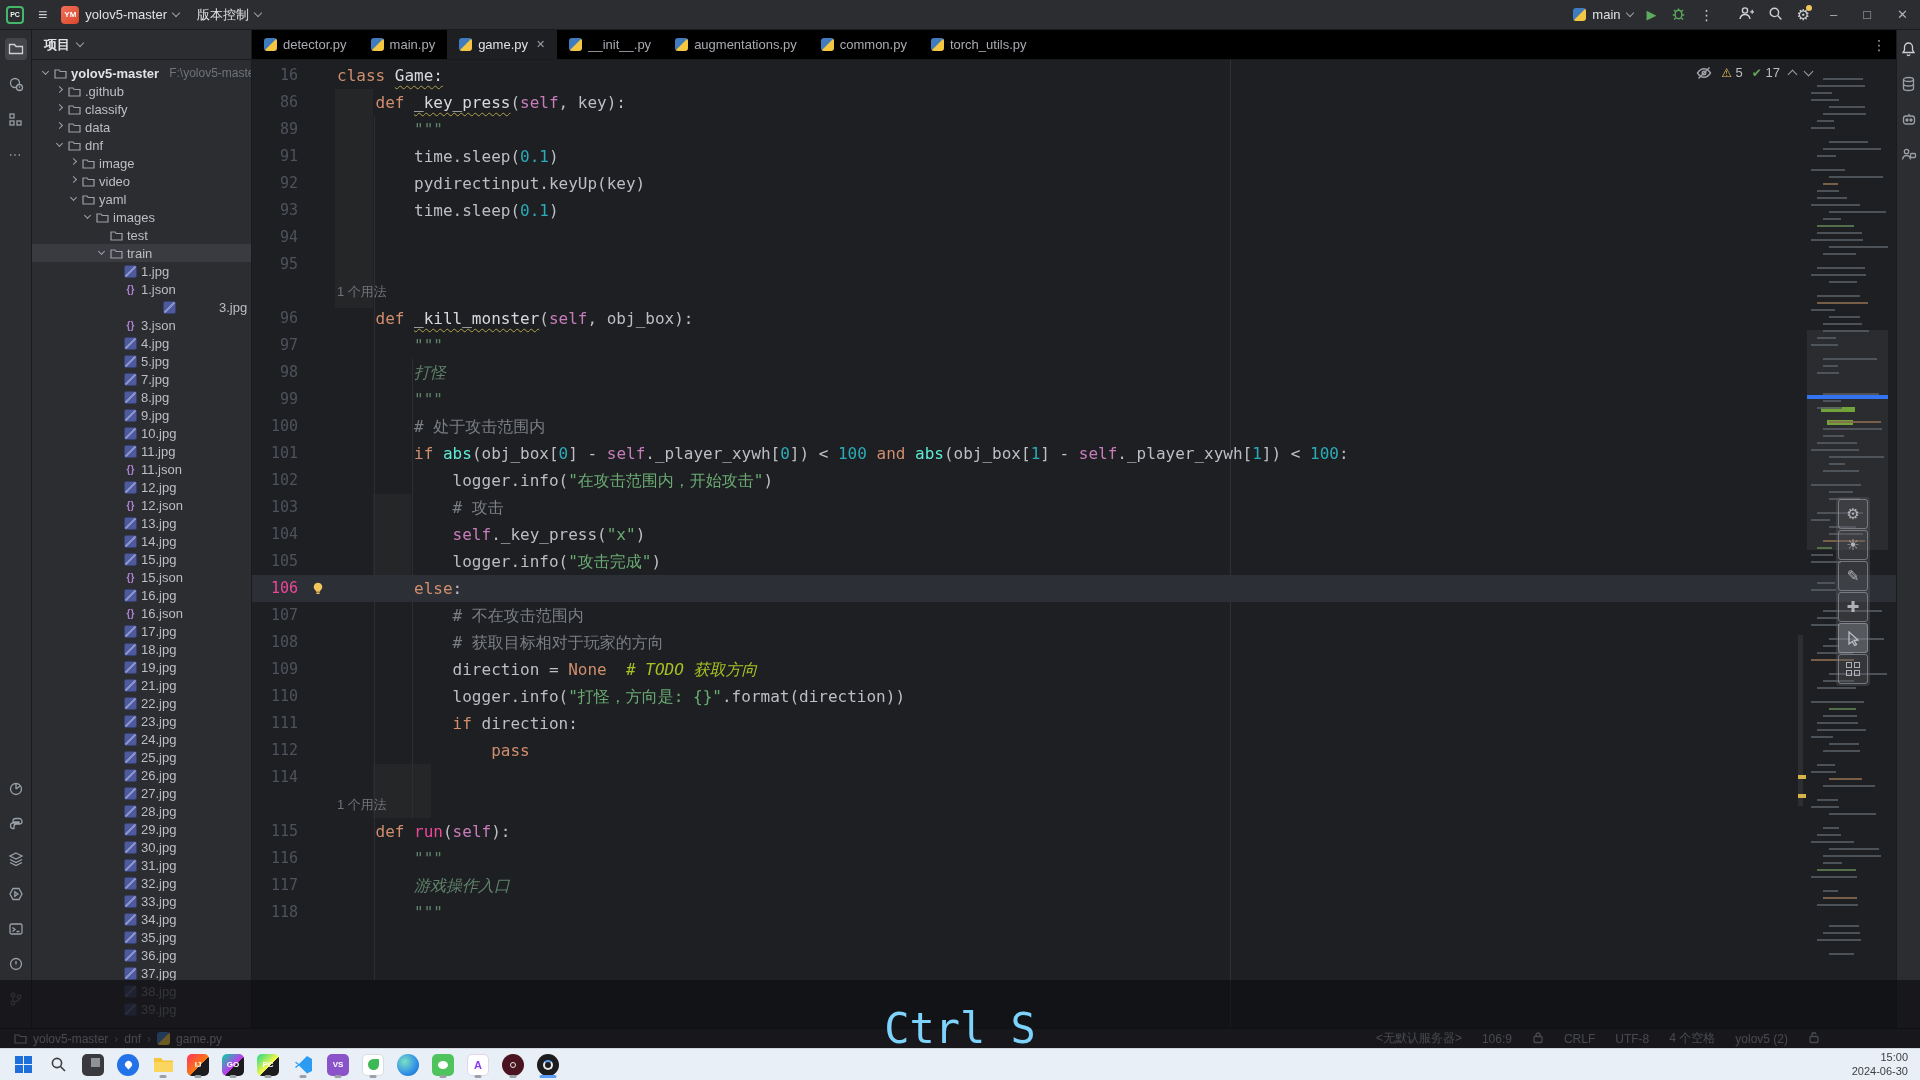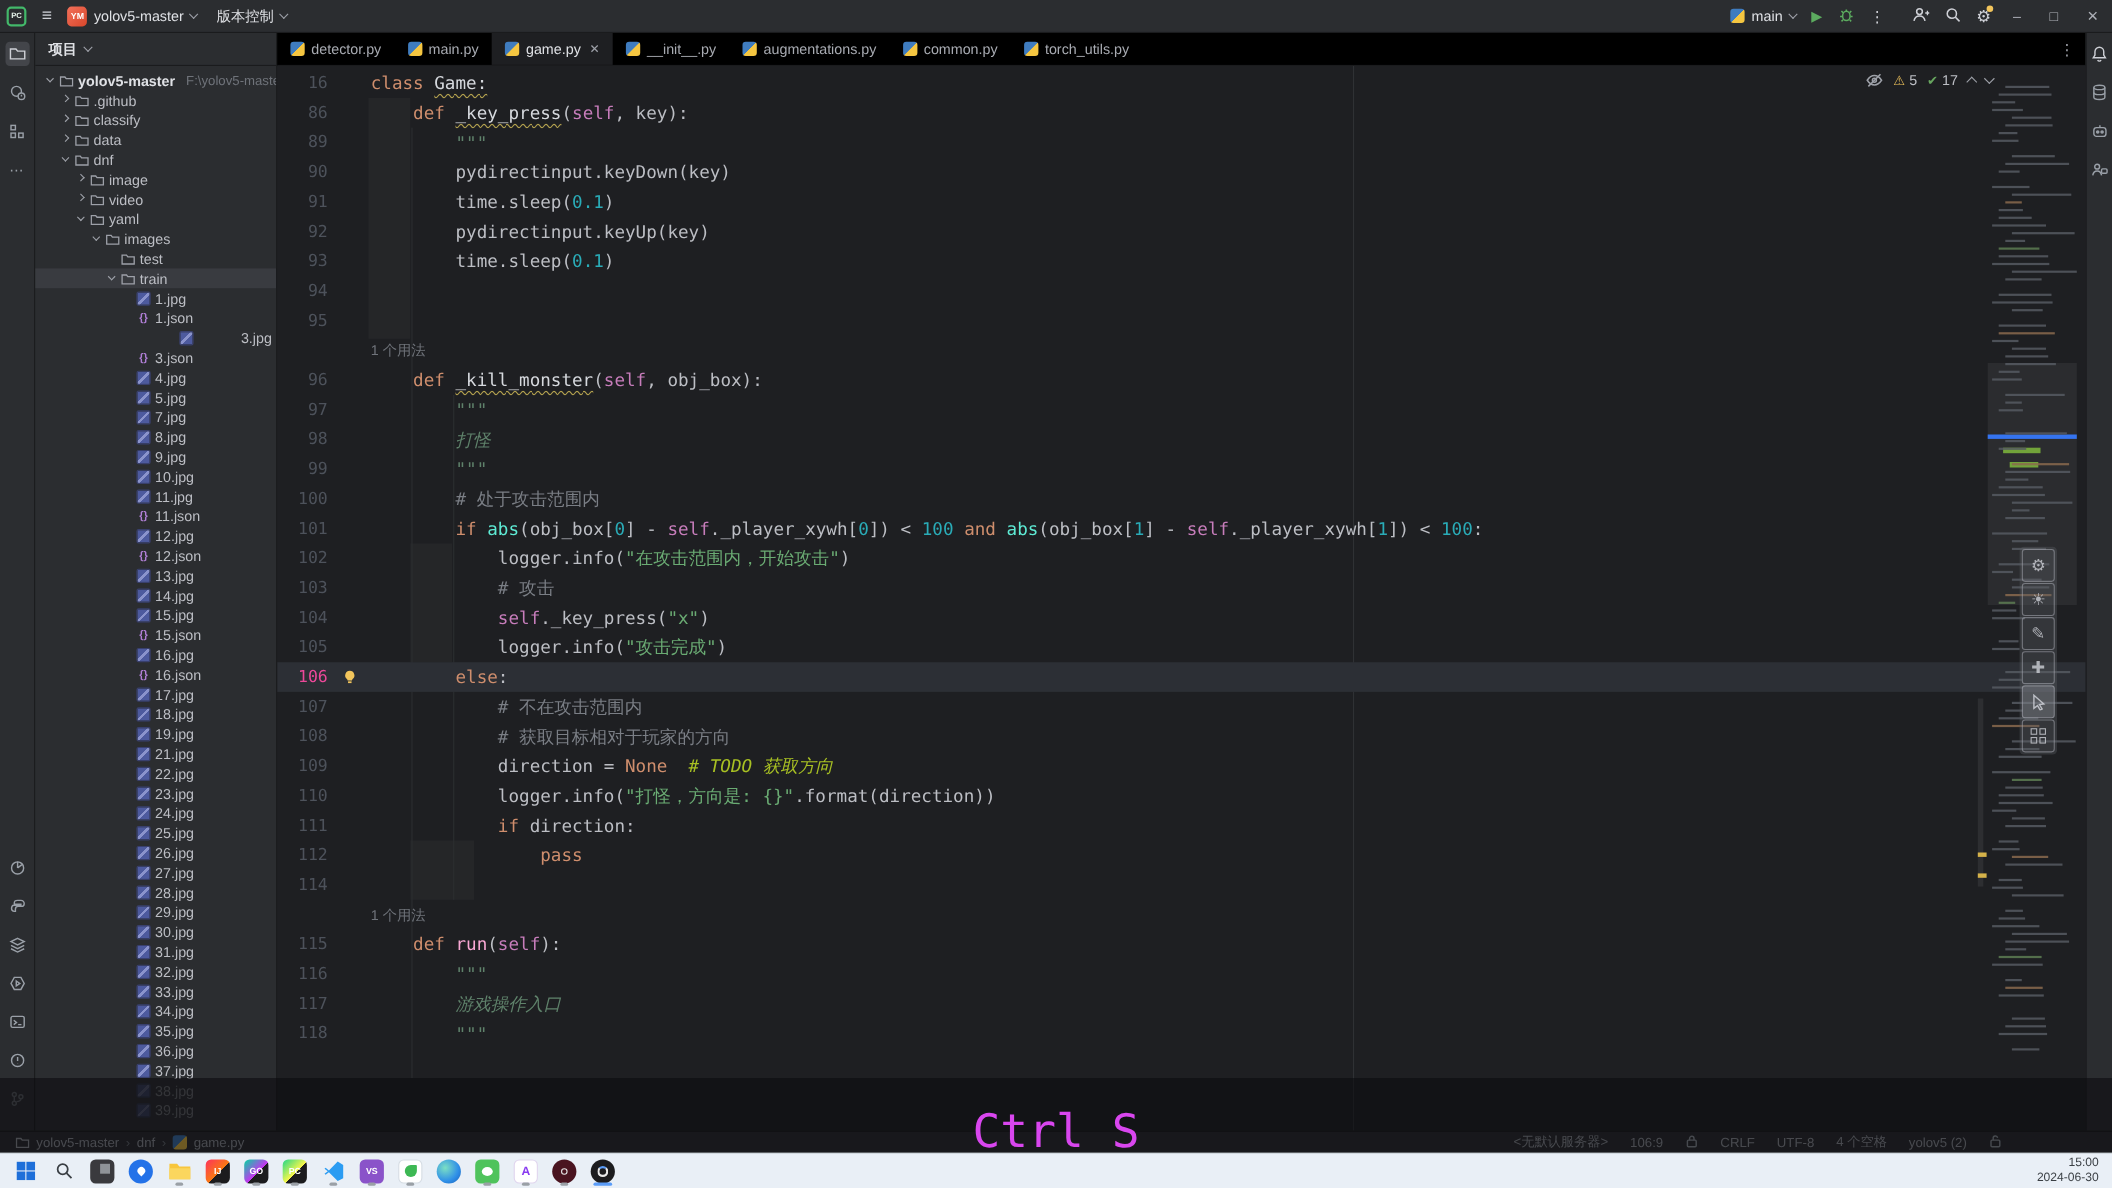--- a/index.html
+++ b/index.html
@@ -78,21 +78,21 @@
   .crow.cur{ background:#2c2f35; }
   .crow.dim{ opacity:.7; }
   .gnum{ width:46px; text-align:right; color:#4d525b; font-size:15px; flex:0 0 auto;}
   .crow.cur .gnum{ color:#ec4899; }
   .gslot{ width:39px; flex:0 0 auto; display:flex; align-items:center; justify-content:center;}
   .ctext{ white-space:pre; }
   .inlay-text{ font-family:"Liberation Sans",sans-serif; font-size:13px; color:#6f737a; margin-left:39px;}
   .sg-k{color:#cf8e6d} .sg-p{color:#bcbec4} .sg-s{color:#c77dbb} .sg-n{color:#2aacb8}
   .sg-str{color:#6aab73} .sg-c{color:#7a7e85} .sg-d{color:#5f826b}
   .sg-di{color:#5f826b; font-style:italic} .sg-todo{color:#a8c023; font-style:italic}
-  .sg-b{color:#5eead4} .sg-fd{color:#f9a8d4}
+  .sg-b{color:#5eead4} .sg-fd{color:#ec4899}
   .sg-wy{color:#d6d9de; text-decoration:underline wavy #b3a14e 1px; text-underline-offset:4px;}
 
   
   .inspect{ position:absolute; top:5px; right:84px; display:flex; align-items:center; gap:9px;
     font-size:13px; color:#bcbec4; z-index:20;}
   .warn-tri{ color:#f2c55c; font-size:12px;}
   .ok-check{ color:#67a55f; font-size:12px;}
   .ichev{ width:7px; height:7px; border-right:1.5px solid #9da0a8; border-bottom:1.5px solid #9da0a8; display:inline-block;}
   .ichev.up{ transform:rotate(-135deg); margin-top:4px;}
   .ichev.down{ transform:rotate(45deg); margin-top:-2px;}
@@ -125,21 +125,21 @@
   .statusbar{ position:absolute; left:0; right:0; bottom:32px; height:20px; background:#2b2d30;
     border-top:1px solid #1a1b1d; display:flex; align-items:center; font-size:12px; color:#9da0a8;
     padding:0 100px 0 14px;}
   .crumbs{ display:flex; align-items:center; gap:6px;}
   .crumb-sep{ color:#6f737a; }
   .status-right{ margin-left:auto; display:flex; align-items:center; gap:20px;}
 
   
   .key-overlay{ position:absolute; left:0; right:0; top:980px; height:68px; background:rgba(10,11,13,.58);
     z-index:40; display:flex; align-items:center; justify-content:center;}
-  .key-text{ font-family:"DejaVu Sans Mono","Liberation Mono",monospace; font-size:42px; color:#d946ef;margin-top:28px;}
+  .key-text{ font-family:"DejaVu Sans Mono","Liberation Mono",monospace; font-size:42px; color:#7dd3fc;margin-top:28px;}
 
   
   .taskbar{ position:absolute; left:0; right:0; bottom:0; height:32px; background:#e9eff6;
     border-top:1px solid #cfd6dd; display:flex; align-items:center; padding-left:10px; z-index:50;}
   .tb-apps{ display:flex; align-items:center; gap:9px;}
   .app{ width:26px; height:28px; position:relative; display:flex; align-items:center; justify-content:center;}
   .app .ind{ position:absolute; bottom:1px; left:50%; transform:translateX(-50%); width:7px; height:3px;
     border-radius:2px; background:#9aa0a6;}
   .app .ind.active{ width:17px; background:#5a9cf8;}
   .app-sq{ width:22px; height:22px; border-radius:5px; display:flex; align-items:center; justify-content:center;
@@ -662,25 +662,20 @@
             </div>
             <div class="crow">
               <span class="gnum">86</span>
               <span class="gslot"></span>
               <span class="ctext"><span class="sg-p">    </span><span class="sg-k">def </span><span class="sg-wy">_key_press</span><span class="sg-p">(</span><span class="sg-s">self</span><span class="sg-p">, key):</span></span>
             </div>
             <div class="crow">
               <span class="gnum">89</span>
               <span class="gslot"></span>
               <span class="ctext"><span class="sg-p">        </span><span class="sg-d">"""</span></span>
-            </div>
-            <div class="crow">
-              <span class="gnum">90</span>
-              <span class="gslot"></span>
-              <span class="ctext"><span class="sg-p">        </span><span class="sg-p">pydirectinput.keyDown(key)</span></span>
             </div>
             <div class="crow">
               <span class="gnum">91</span>
               <span class="gslot"></span>
               <span class="ctext"><span class="sg-p">        </span><span class="sg-p">time.sleep(</span><span class="sg-n">0.1</span><span class="sg-p">)</span></span>
             </div>
             <div class="crow">
               <span class="gnum">92</span>
               <span class="gslot"></span>
               <span class="ctext"><span class="sg-p">        </span><span class="sg-p">pydirectinput.keyUp(key)</span></span>

